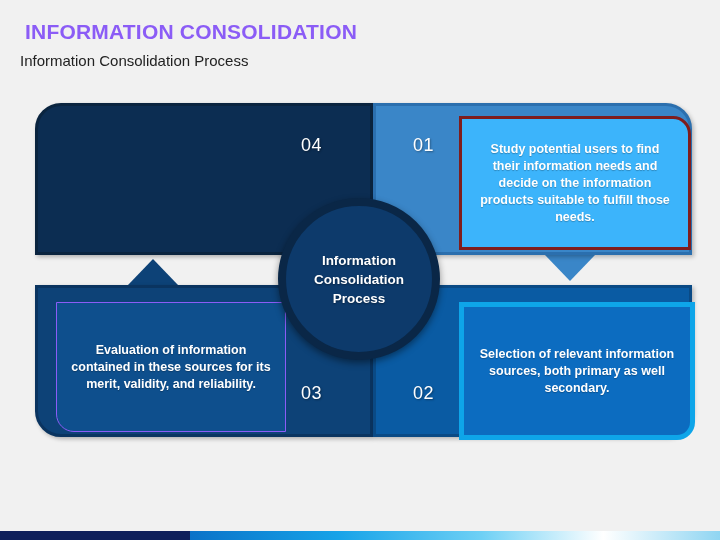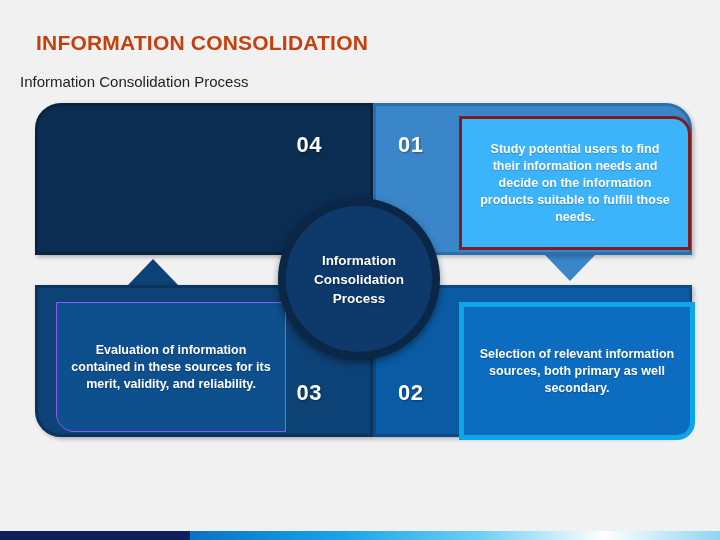--- a/index.html
+++ b/index.html
@@ -18,24 +18,24 @@
   
   #header {
     position: absolute;
     left: 20px;
     top: 14px;
     width: 680px;
   }
   #page-title {
     font-size: 21px;
     font-weight: bold;
-    color: #c2410c;
+    color: #8b5cf6;
     letter-spacing: 0.2px;
     line-height: 26px;
-    margin: 16px;
+    margin: 5px;
   }
   #page-subtitle {
     font-size: 15px;
     font-weight: normal;
     color: #222222;
     line-height: 20px;
     margin: 6px 0 0 0;
   }
 
   
@@ -128,25 +128,26 @@
     width: 226px; height: 128px;
     background: #0c6cc0;
     border: 5px solid #0ea5e9;
     border-radius: 0 0 18px 0;
   }
   #q02 .num { left: 22px; bottom: 30px; }
 
   .num {
     position: absolute;
     color: #ffffff;
-    font-size: 22px;
-    font-weight: bold;
+    font-size: 18px;
+    font-weight: normal;
     line-height: 22px;
     letter-spacing: 0.5px;
     text-shadow: 1px 1px 2px rgba(0,0,0,0.35);
+    margin-left: 15px;
   }
 
   .desc {
     position: absolute;
     inset: 0;
     display: flex;
     align-items: center;
     justify-content: center;
     padding: 4px 14px;
     box-sizing: border-box;

